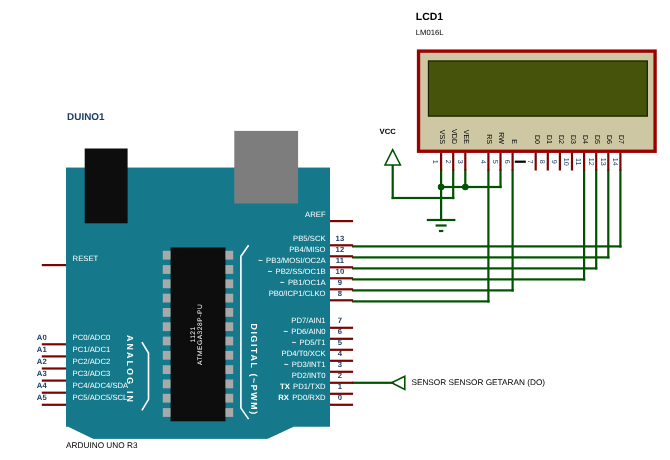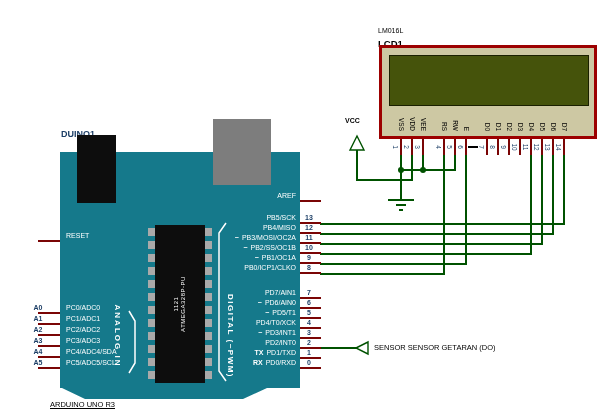--- a/index.html
+++ b/index.html
@@ -4,21 +4,21 @@
 <style>
   html,body{margin:0;padding:0;background:#fff;}
   #canvas{position:relative;width:609px;height:418px;background:#fff;overflow:hidden;
           font-family:"Liberation Sans",sans-serif;}
   .wire{position:absolute;background:var(--wire);}
   .stub{position:absolute;background:var(--pin);}
   .dot{position:absolute;width:6px;height:6px;border-radius:50%;background:var(--wire);}
   .gnd{position:absolute;background:var(--wire);}
   .board{position:absolute;left:60px;top:152px;width:240px;height:247px;background:var(--board);
          clip-path:polygon(0 0,240px 0,240px 236px,207px 236px,183px 247px,25px 247px,2px 236px,0 236px);}
-  .ref-label{position:absolute;font-weight:bold;font-size:9px;color:var(--navy);white-space:nowrap;margin-top:28px;}
+  .ref-label{position:absolute;font-weight:bold;font-size:9px;color:var(--navy);white-space:nowrap;}
   .black-label{position:absolute;font-size:7.5px;color:#000;white-space:nowrap;}
   .pin-row{position:absolute;font-size:7px;line-height:8px;color:#fff;white-space:nowrap;}
   .pin-row .pfx{font-weight:bold;margin-right:3px;}
   .pin-num{position:absolute;width:20px;text-align:center;font-size:7px;font-weight:bold;
            line-height:8px;color:var(--navy);white-space:nowrap;}
   .lcd-body{position:absolute;left:379px;top:45px;width:218px;height:94px;background:var(--lcd_body);
             border:3px solid var(--lcd_border);box-sizing:border-box;}
   .lcd-screen{position:absolute;left:389px;top:55px;width:200px;height:51px;background:var(--lcd_screen);
               border:1px solid #1a2000;box-sizing:border-box;}
   .lcd-pin-name{position:absolute;width:22px;height:8px;font-size:6.5px;line-height:8px;color:#000;
@@ -65,21 +65,21 @@
   </svg>
   <svg style="left:216px;top:220px;" width="12" height="164">
     <polyline points="10,3 3,13 3,151 10,161" fill="none" stroke="#fff" stroke-width="1.5"></polyline>
   </svg>
 
   <div class="stub" style="left:38px;top:240px;width:22px;height:2px;"></div>
   <div class="pin-row" style="left:66px;top:232px;">RESET</div>
   <div class="stub" style="left:300px;top:200px;width:21px;height:2px;"></div>
   <div class="pin-row" style="right:313px;top:192px;">AREF</div>
 
-  <div class="black-label" style="left:50px;top:400px;text-decoration:underline;">ARDUINO UNO R3</div>
+  <div class="black-label" style="left:60px;top:400px;">ARDUINO UNO R3</div>
 
   <div class="black-label" style="left:345px;top:117px;font-size:7px;font-weight:600;">VCC</div>
   <svg style="left:349px;top:134px;" width="16" height="18">
     <polygon points="8,2 1,16 15,16" fill="#fff" stroke="#005200" stroke-width="1.4"></polygon>
   </svg>
 
   <svg style="left:355px;top:341px;" width="15" height="14">
     <polygon points="1,7 13,1 13,13" fill="#fff" stroke="#005200" stroke-width="1.4"></polygon>
   </svg>
   <div class="black-label" style="left:374px;top:343px;">SENSOR SENSOR GETARAN (DO)</div>

